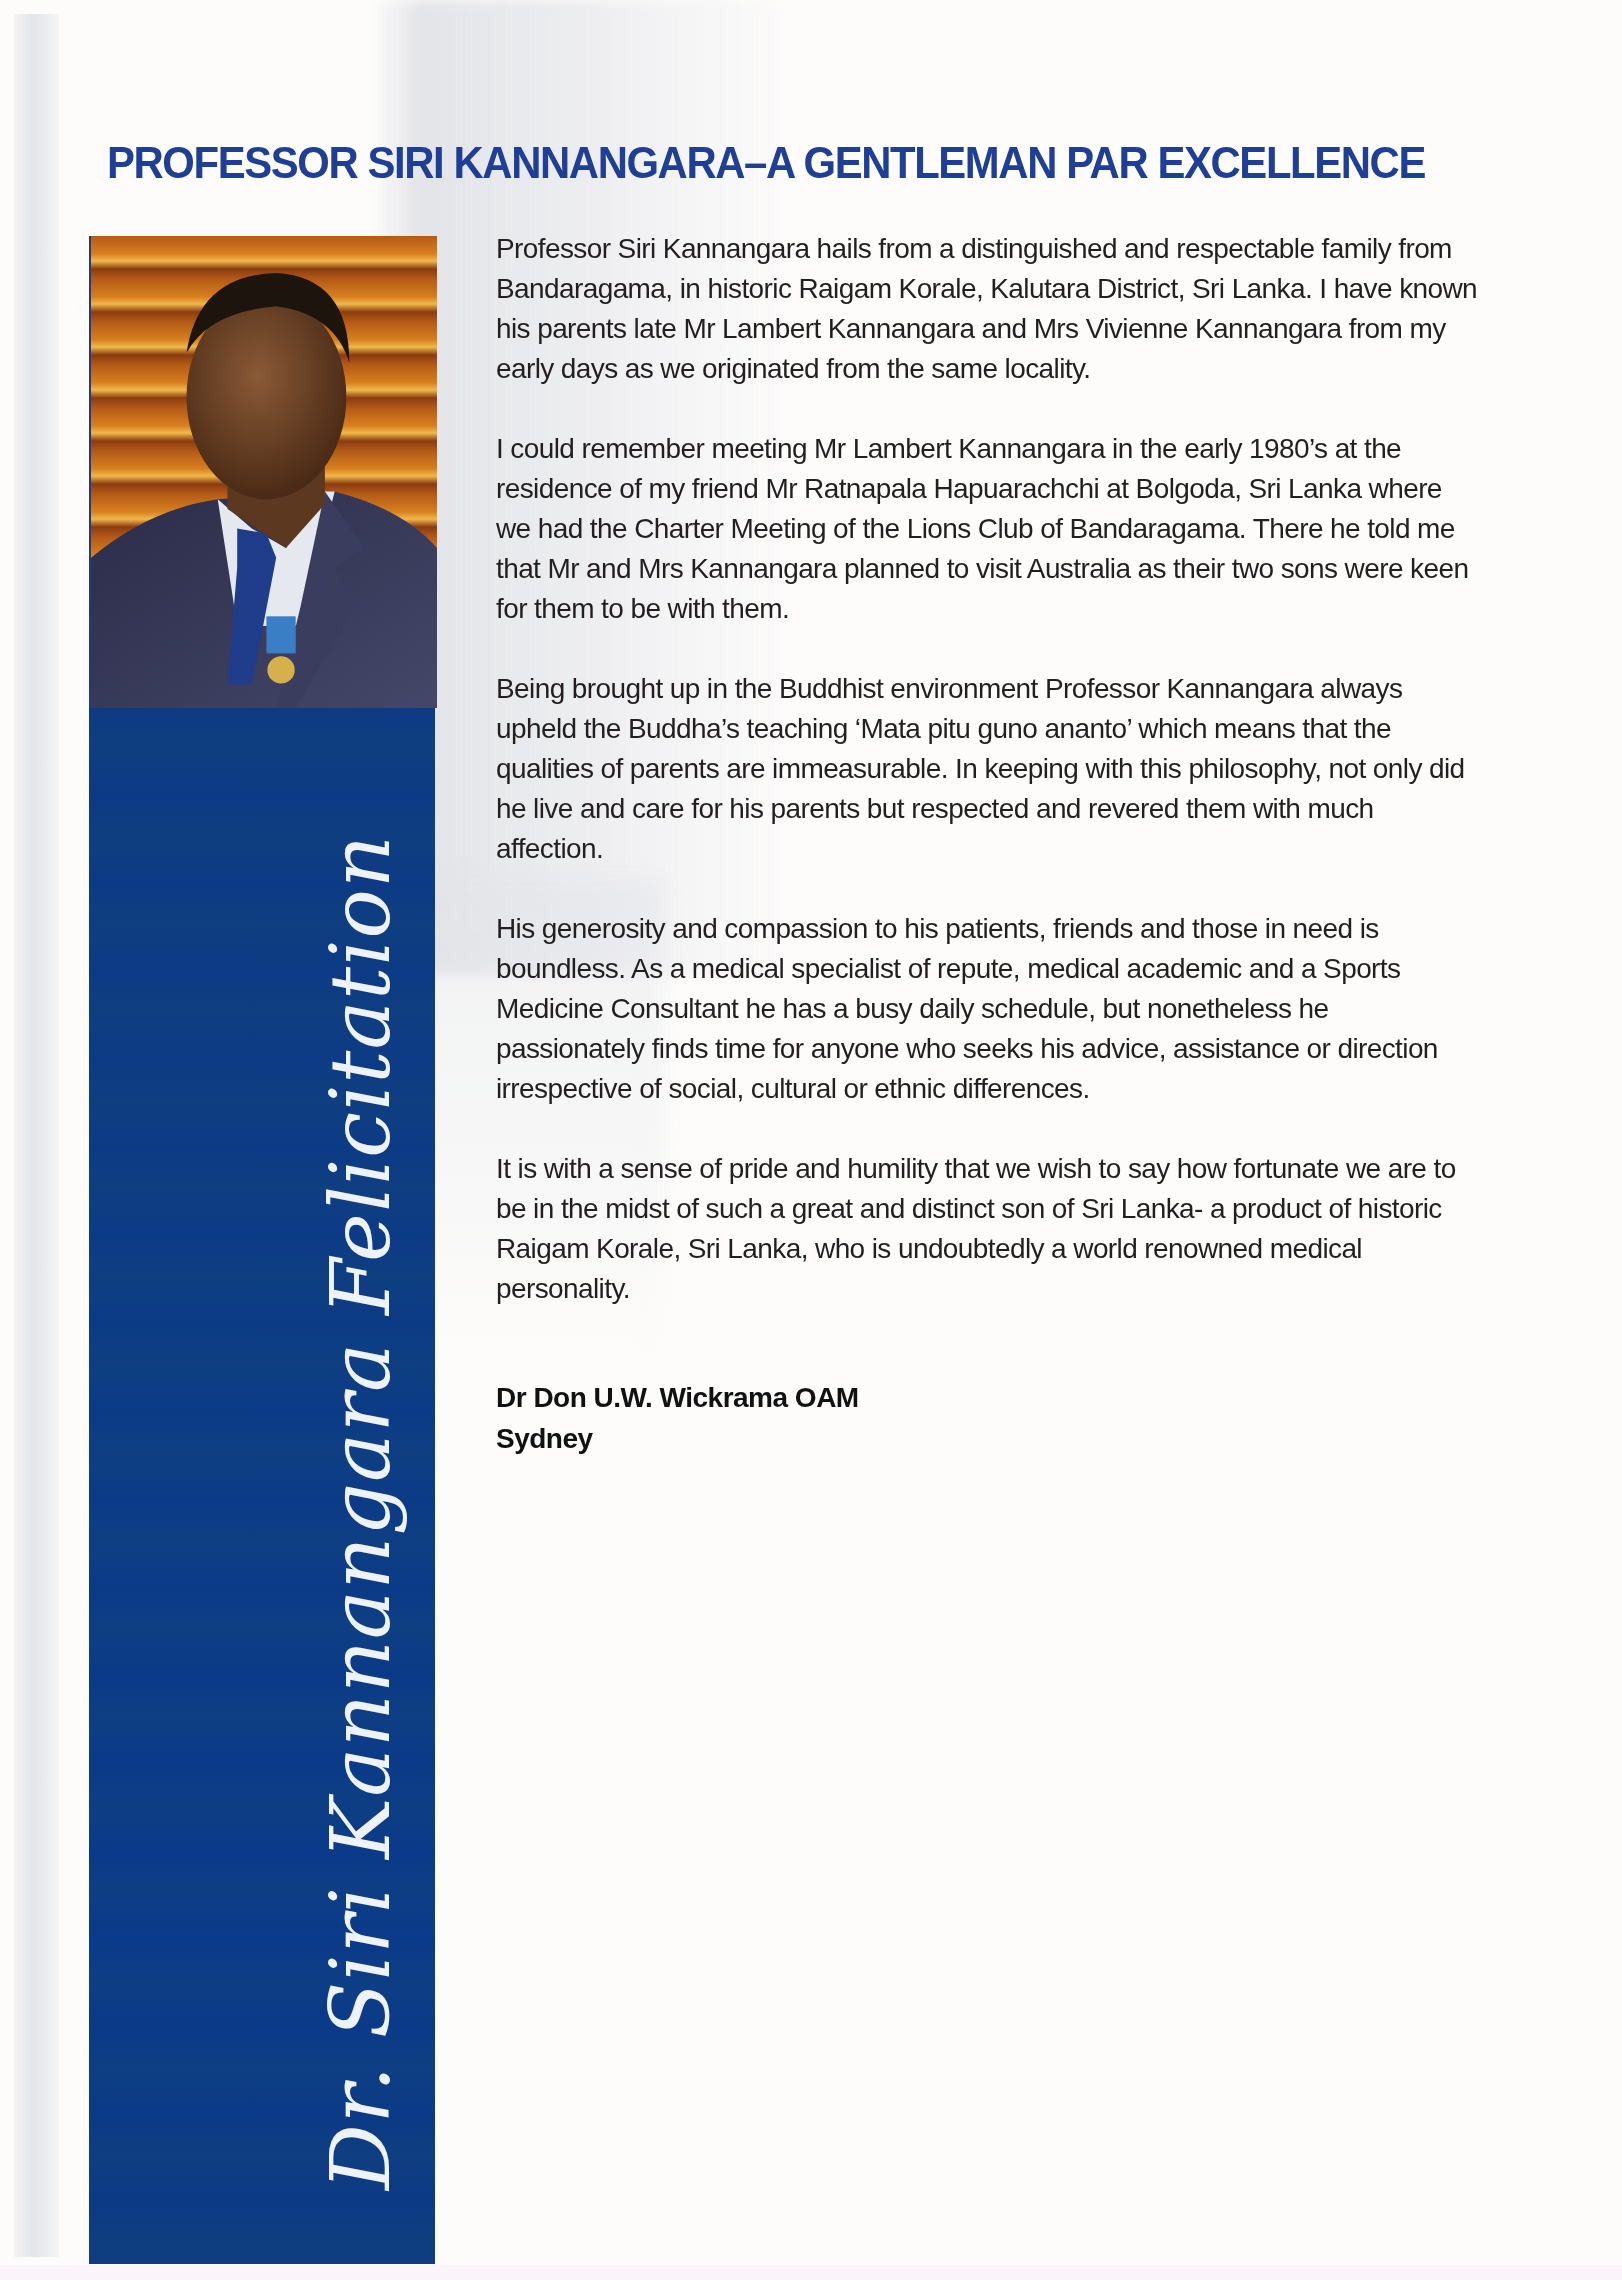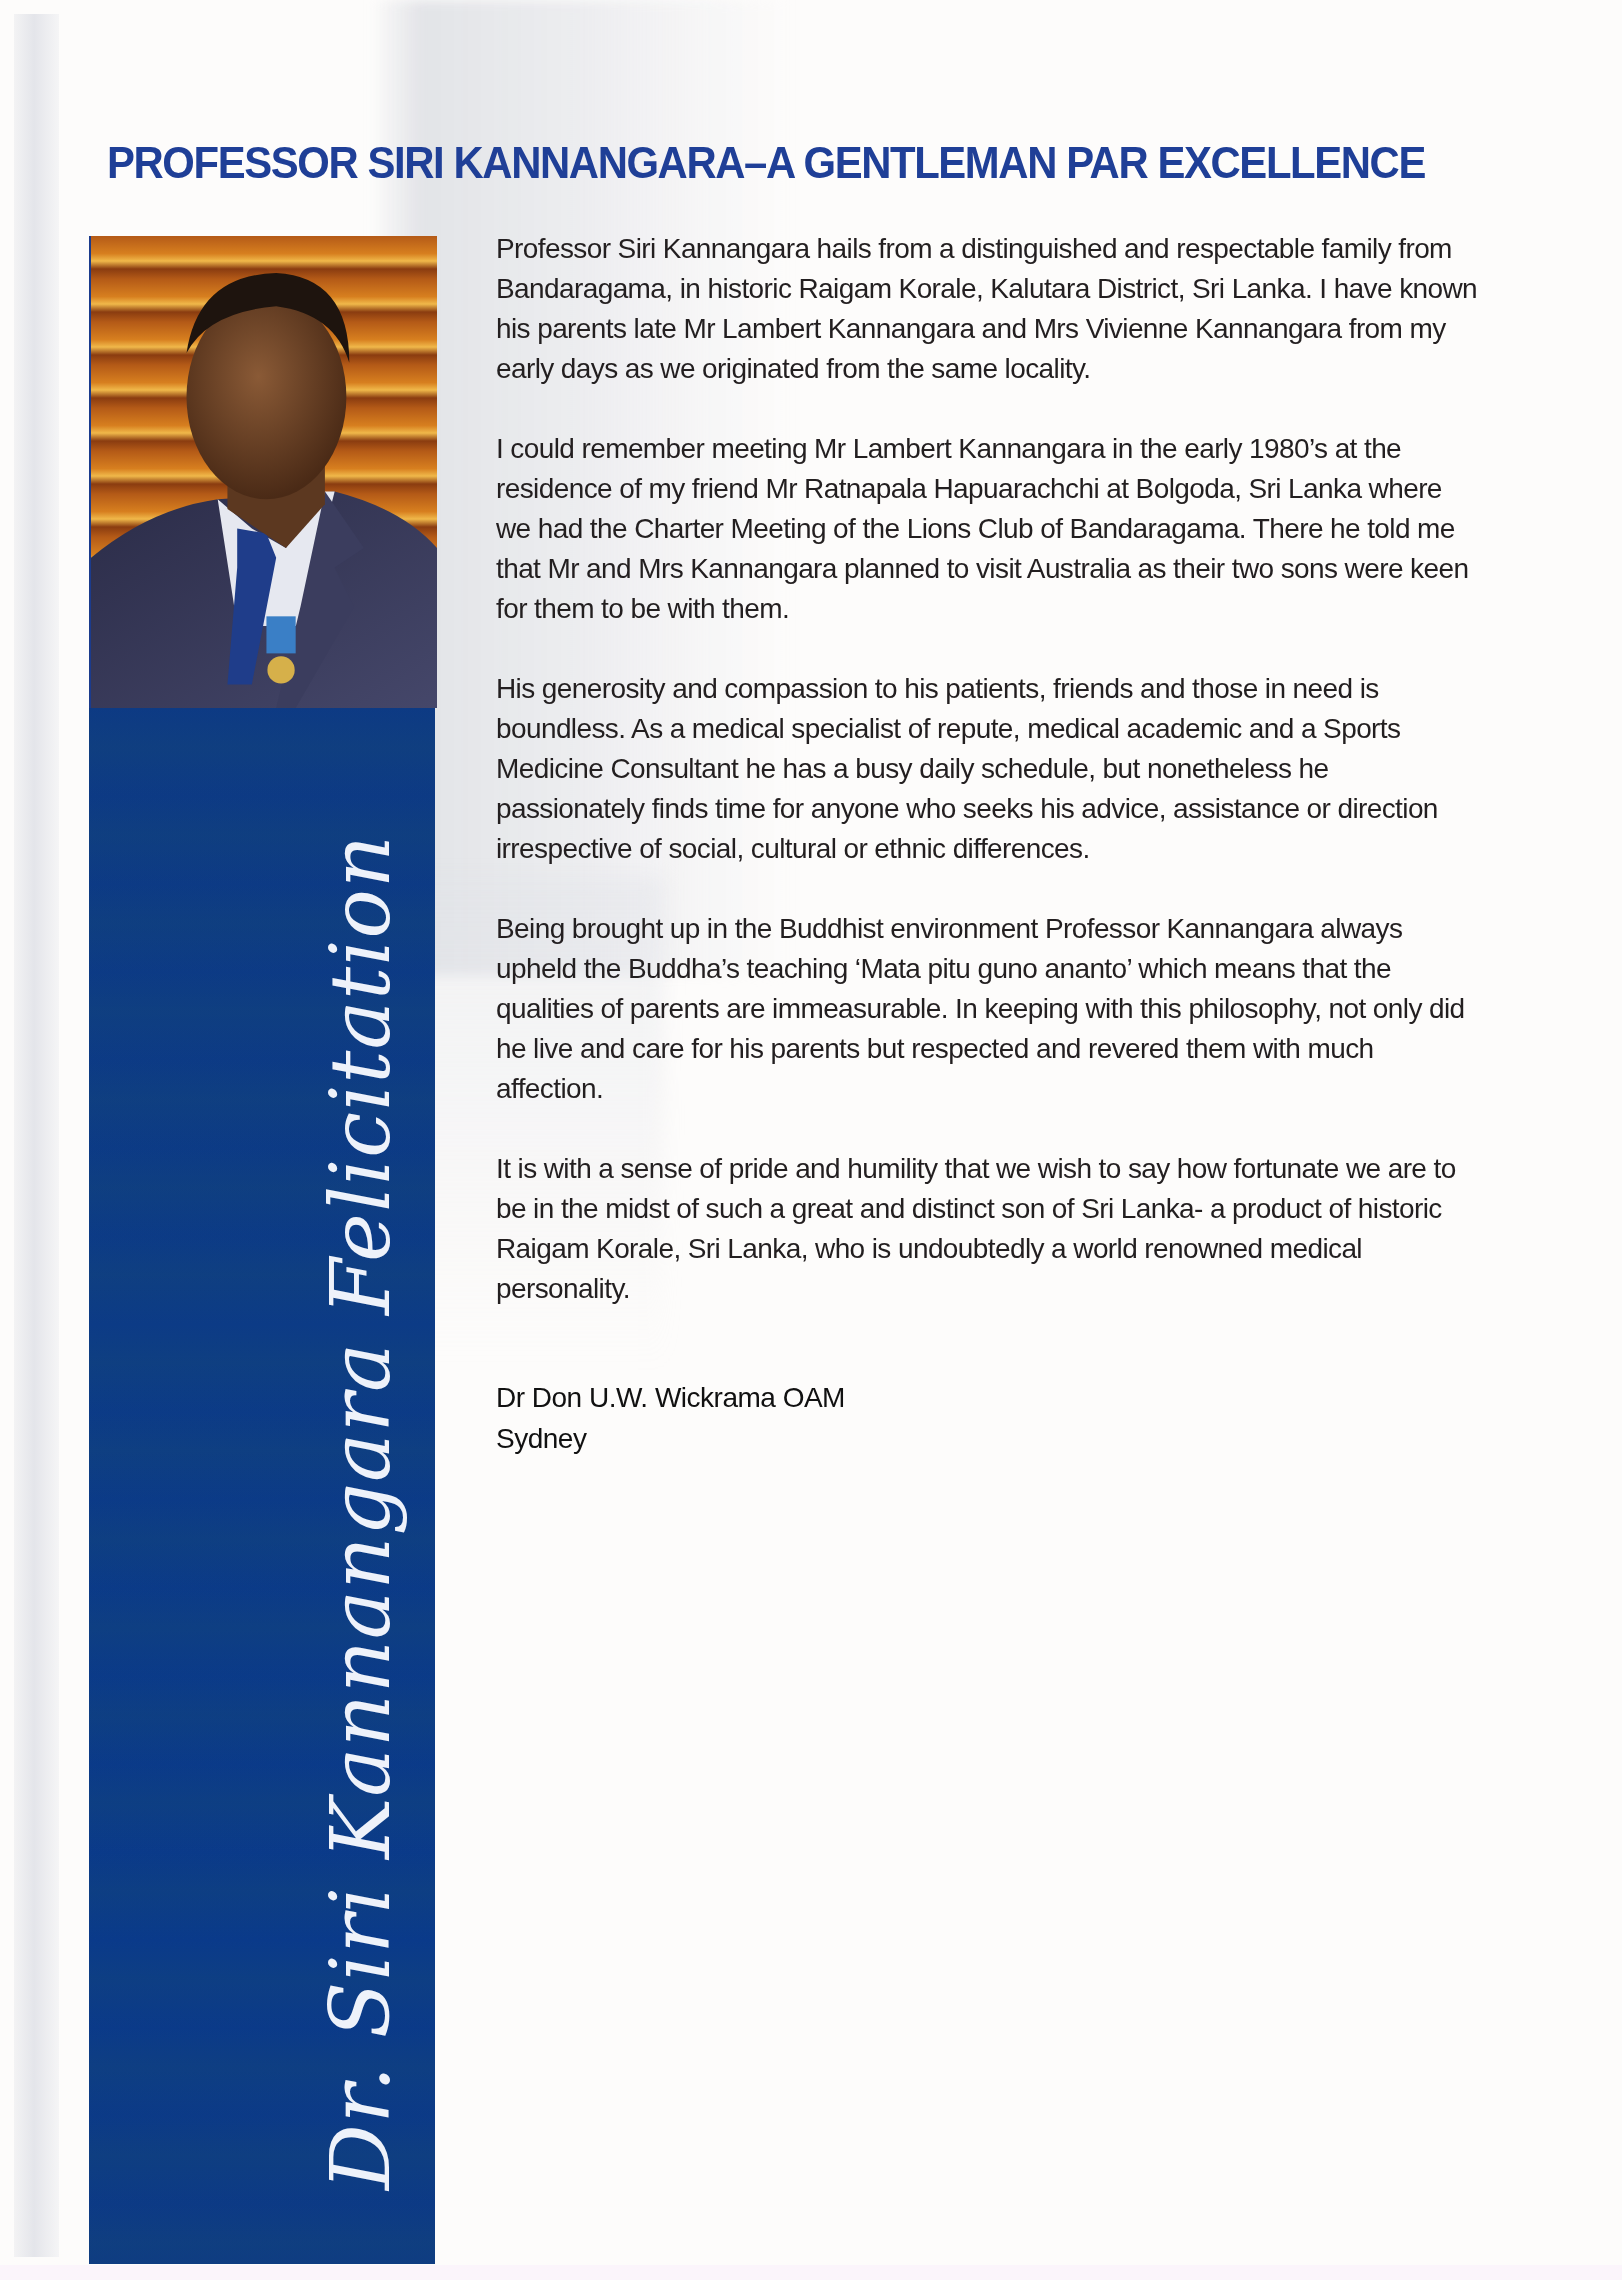--- a/index.html
+++ b/index.html
@@ -82,21 +82,21 @@
     font-size: 28px;
     line-height: 40px;
     color: #231f20;
   }
   .content p {
     margin: 0 0 40px 0;
     letter-spacing: -0.6px;
   }
   .signature {
     margin-top: 68px;
-    font-weight: normal;
+    font-weight: bold;
     font-size: 28px;
     line-height: 41px;
     color: #111;
     letter-spacing: -0.5px;
   }
   .signature div { margin: 0; }
 </style>
 </head>
 <body>
 
@@ -138,22 +138,22 @@
   </svg>
 </div>
 
 <div class="banner">
   <div class="banner-script">Dr. Siri Kannangara Felicitation</div>
 </div>
 
 <div class="content">
   <p>Professor Siri Kannangara hails from a distinguished and respectable family from Bandaragama, in historic Raigam Korale, Kalutara District, Sri Lanka.  I have known his parents late Mr Lambert Kannangara and Mrs Vivienne Kannangara from my early days as we originated from the same locality.</p>
   <p>I could remember meeting Mr Lambert Kannangara in the early 1980’s at the residence of my friend Mr Ratnapala Hapuarachchi at Bolgoda, Sri Lanka where we had the Charter Meeting of the Lions Club of Bandaragama. There he told me that Mr and Mrs Kannangara planned to visit Australia as their two sons were keen for them to be with them.</p>
+  <p>Being brought up in the Buddhist environment Professor Kannangara always upheld the Buddha’s teaching  ‘Mata pitu guno ananto’ which means that the qualities of parents are immeasurable. In keeping with this philosophy, not only did he live and care for his parents but respected and revered them with much affection.</p>
   <p>His generosity and compassion to his patients, friends and those in need is boundless. As a medical specialist of repute, medical academic and a Sports Medicine Consultant he has a busy daily schedule, but nonetheless he passionately finds time for anyone who seeks his advice, assistance or direction irrespective of social, cultural or ethnic differences.</p>
-  <p>Being brought up in the Buddhist environment Professor Kannangara always upheld the Buddha’s teaching  ‘Mata pitu guno ananto’ which means that the qualities of parents are immeasurable. In keeping with this philosophy, not only did he live and care for his parents but respected and revered them with much affection.</p>
   <p>It is with a sense of pride and humility that we wish to say how fortunate we are to be in the midst of such a great and distinct son of Sri Lanka- a product of historic Raigam Korale,  Sri Lanka, who is undoubtedly a world renowned medical personality.</p>
 
   <div class="signature">
     <div>Dr Don U.W. Wickrama OAM</div>
     <div>Sydney</div>
   </div>
 </div>
 
 <div class="page-bottom-edge"></div>
 

